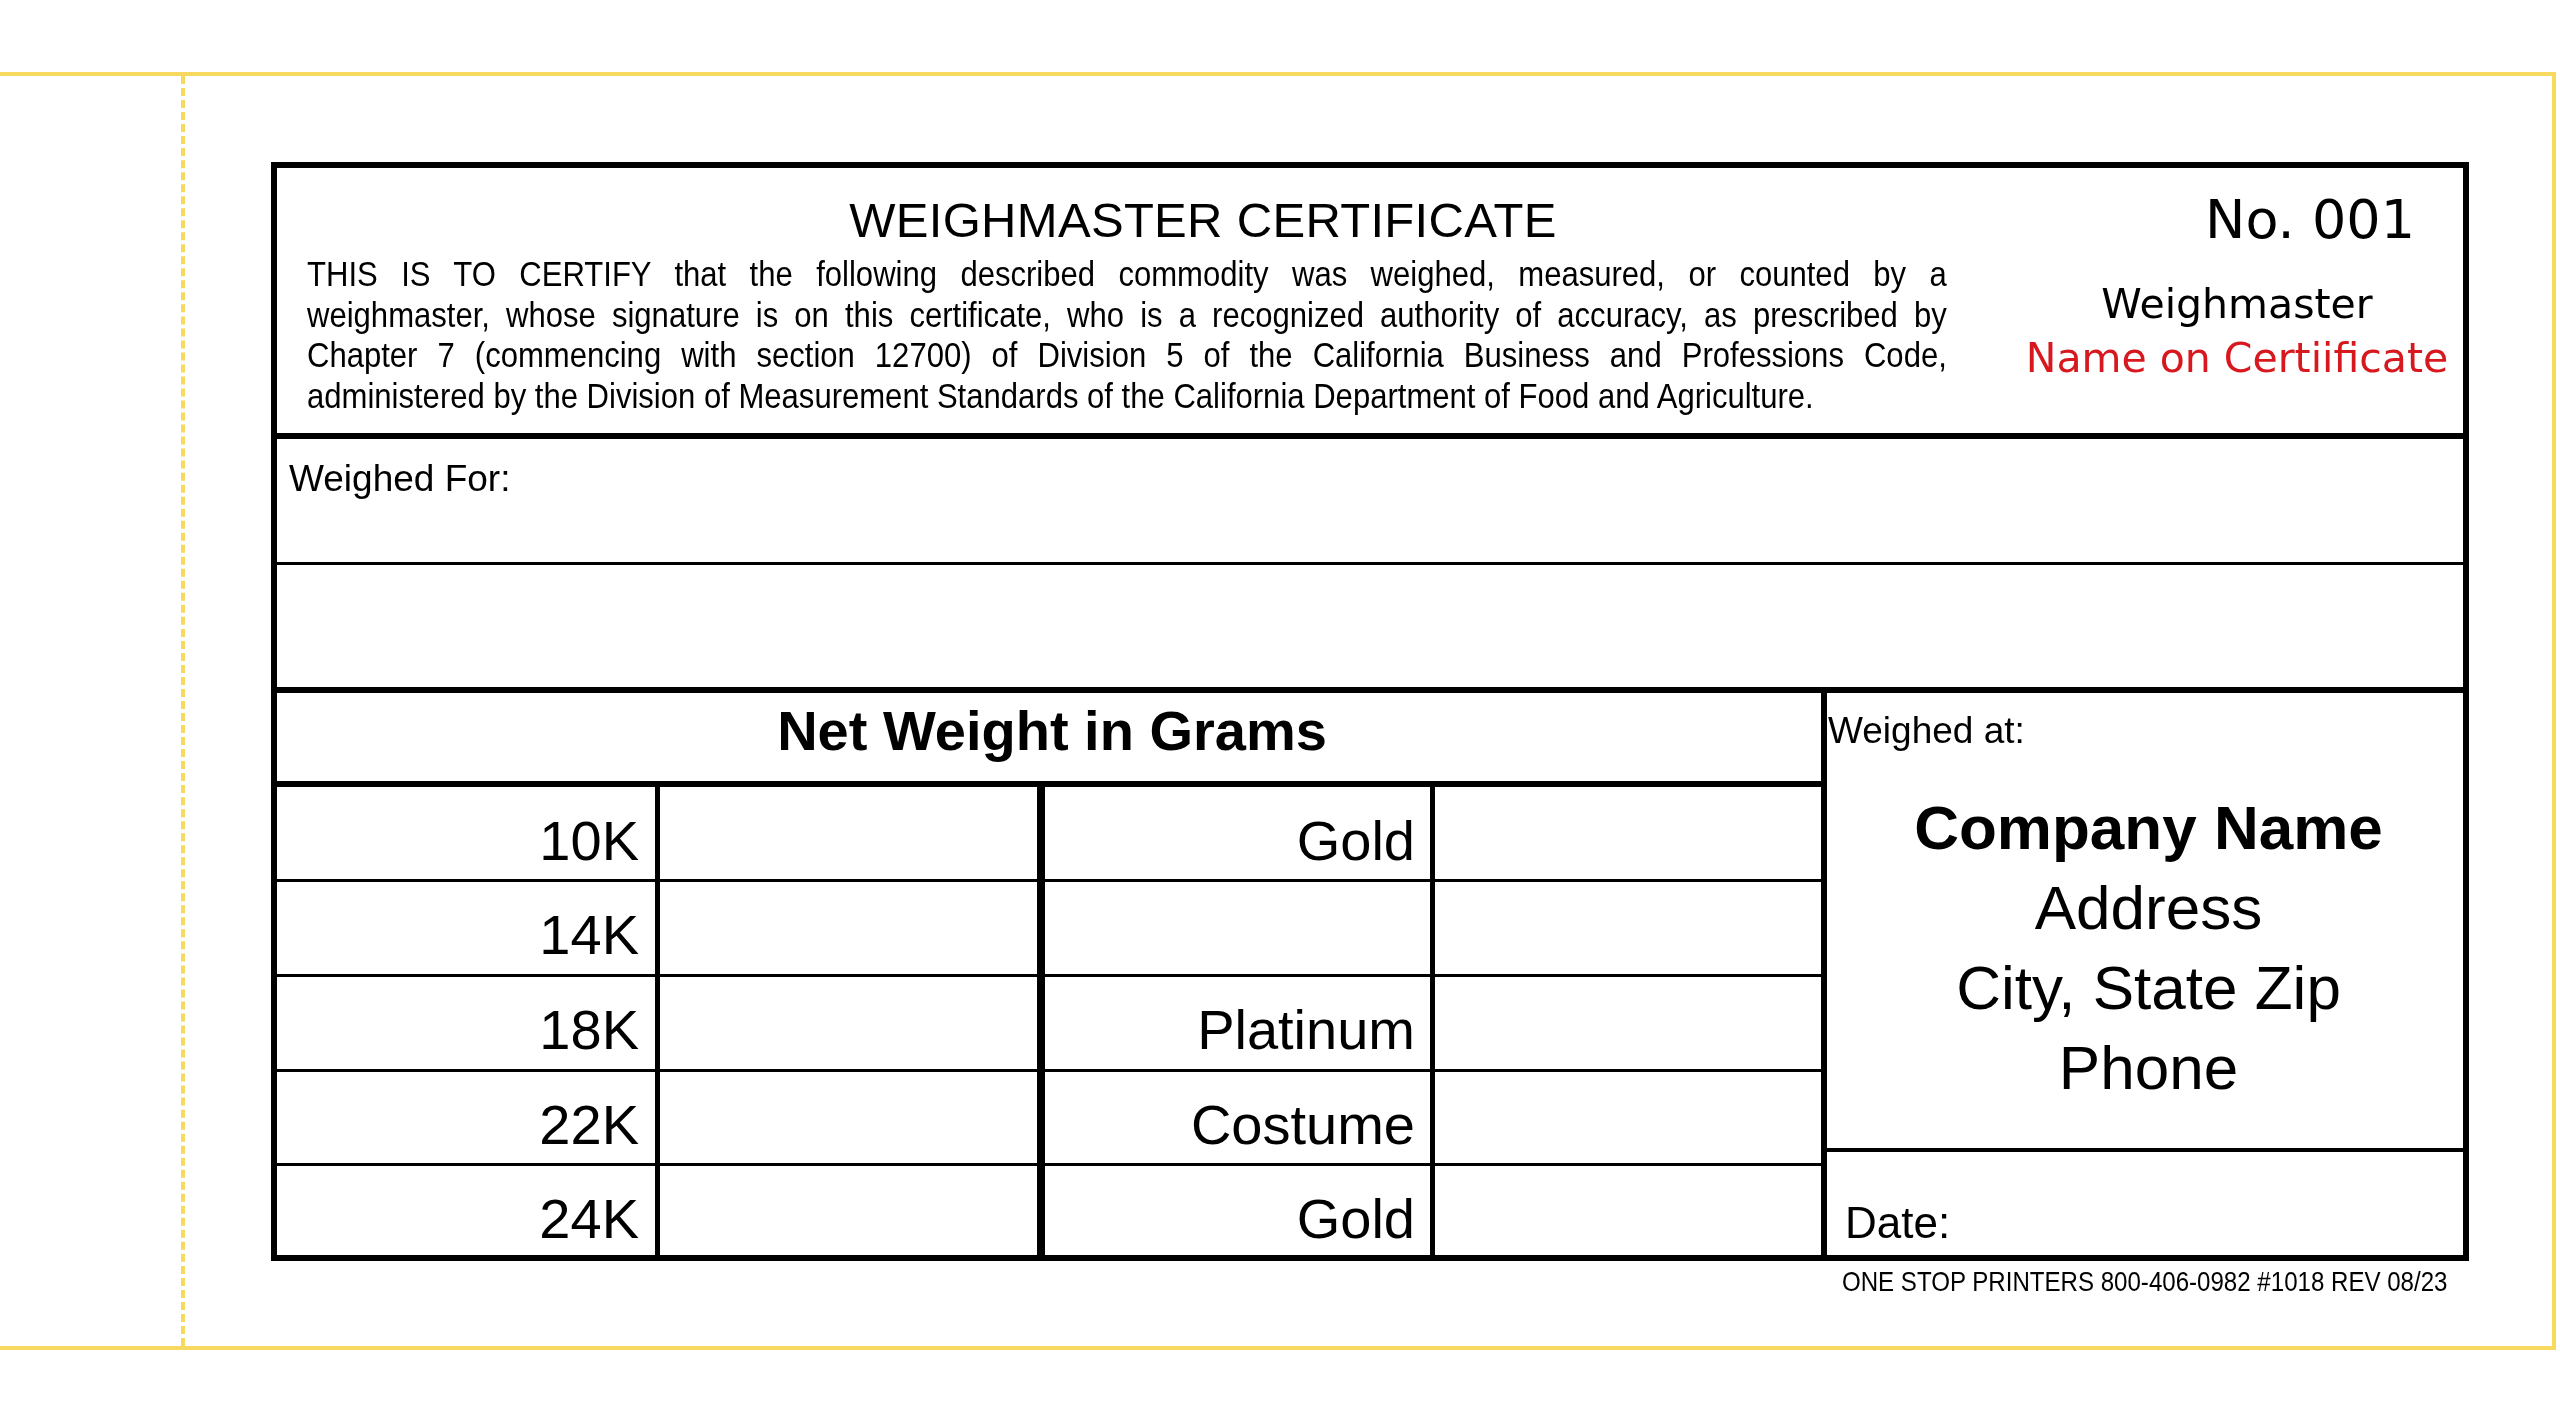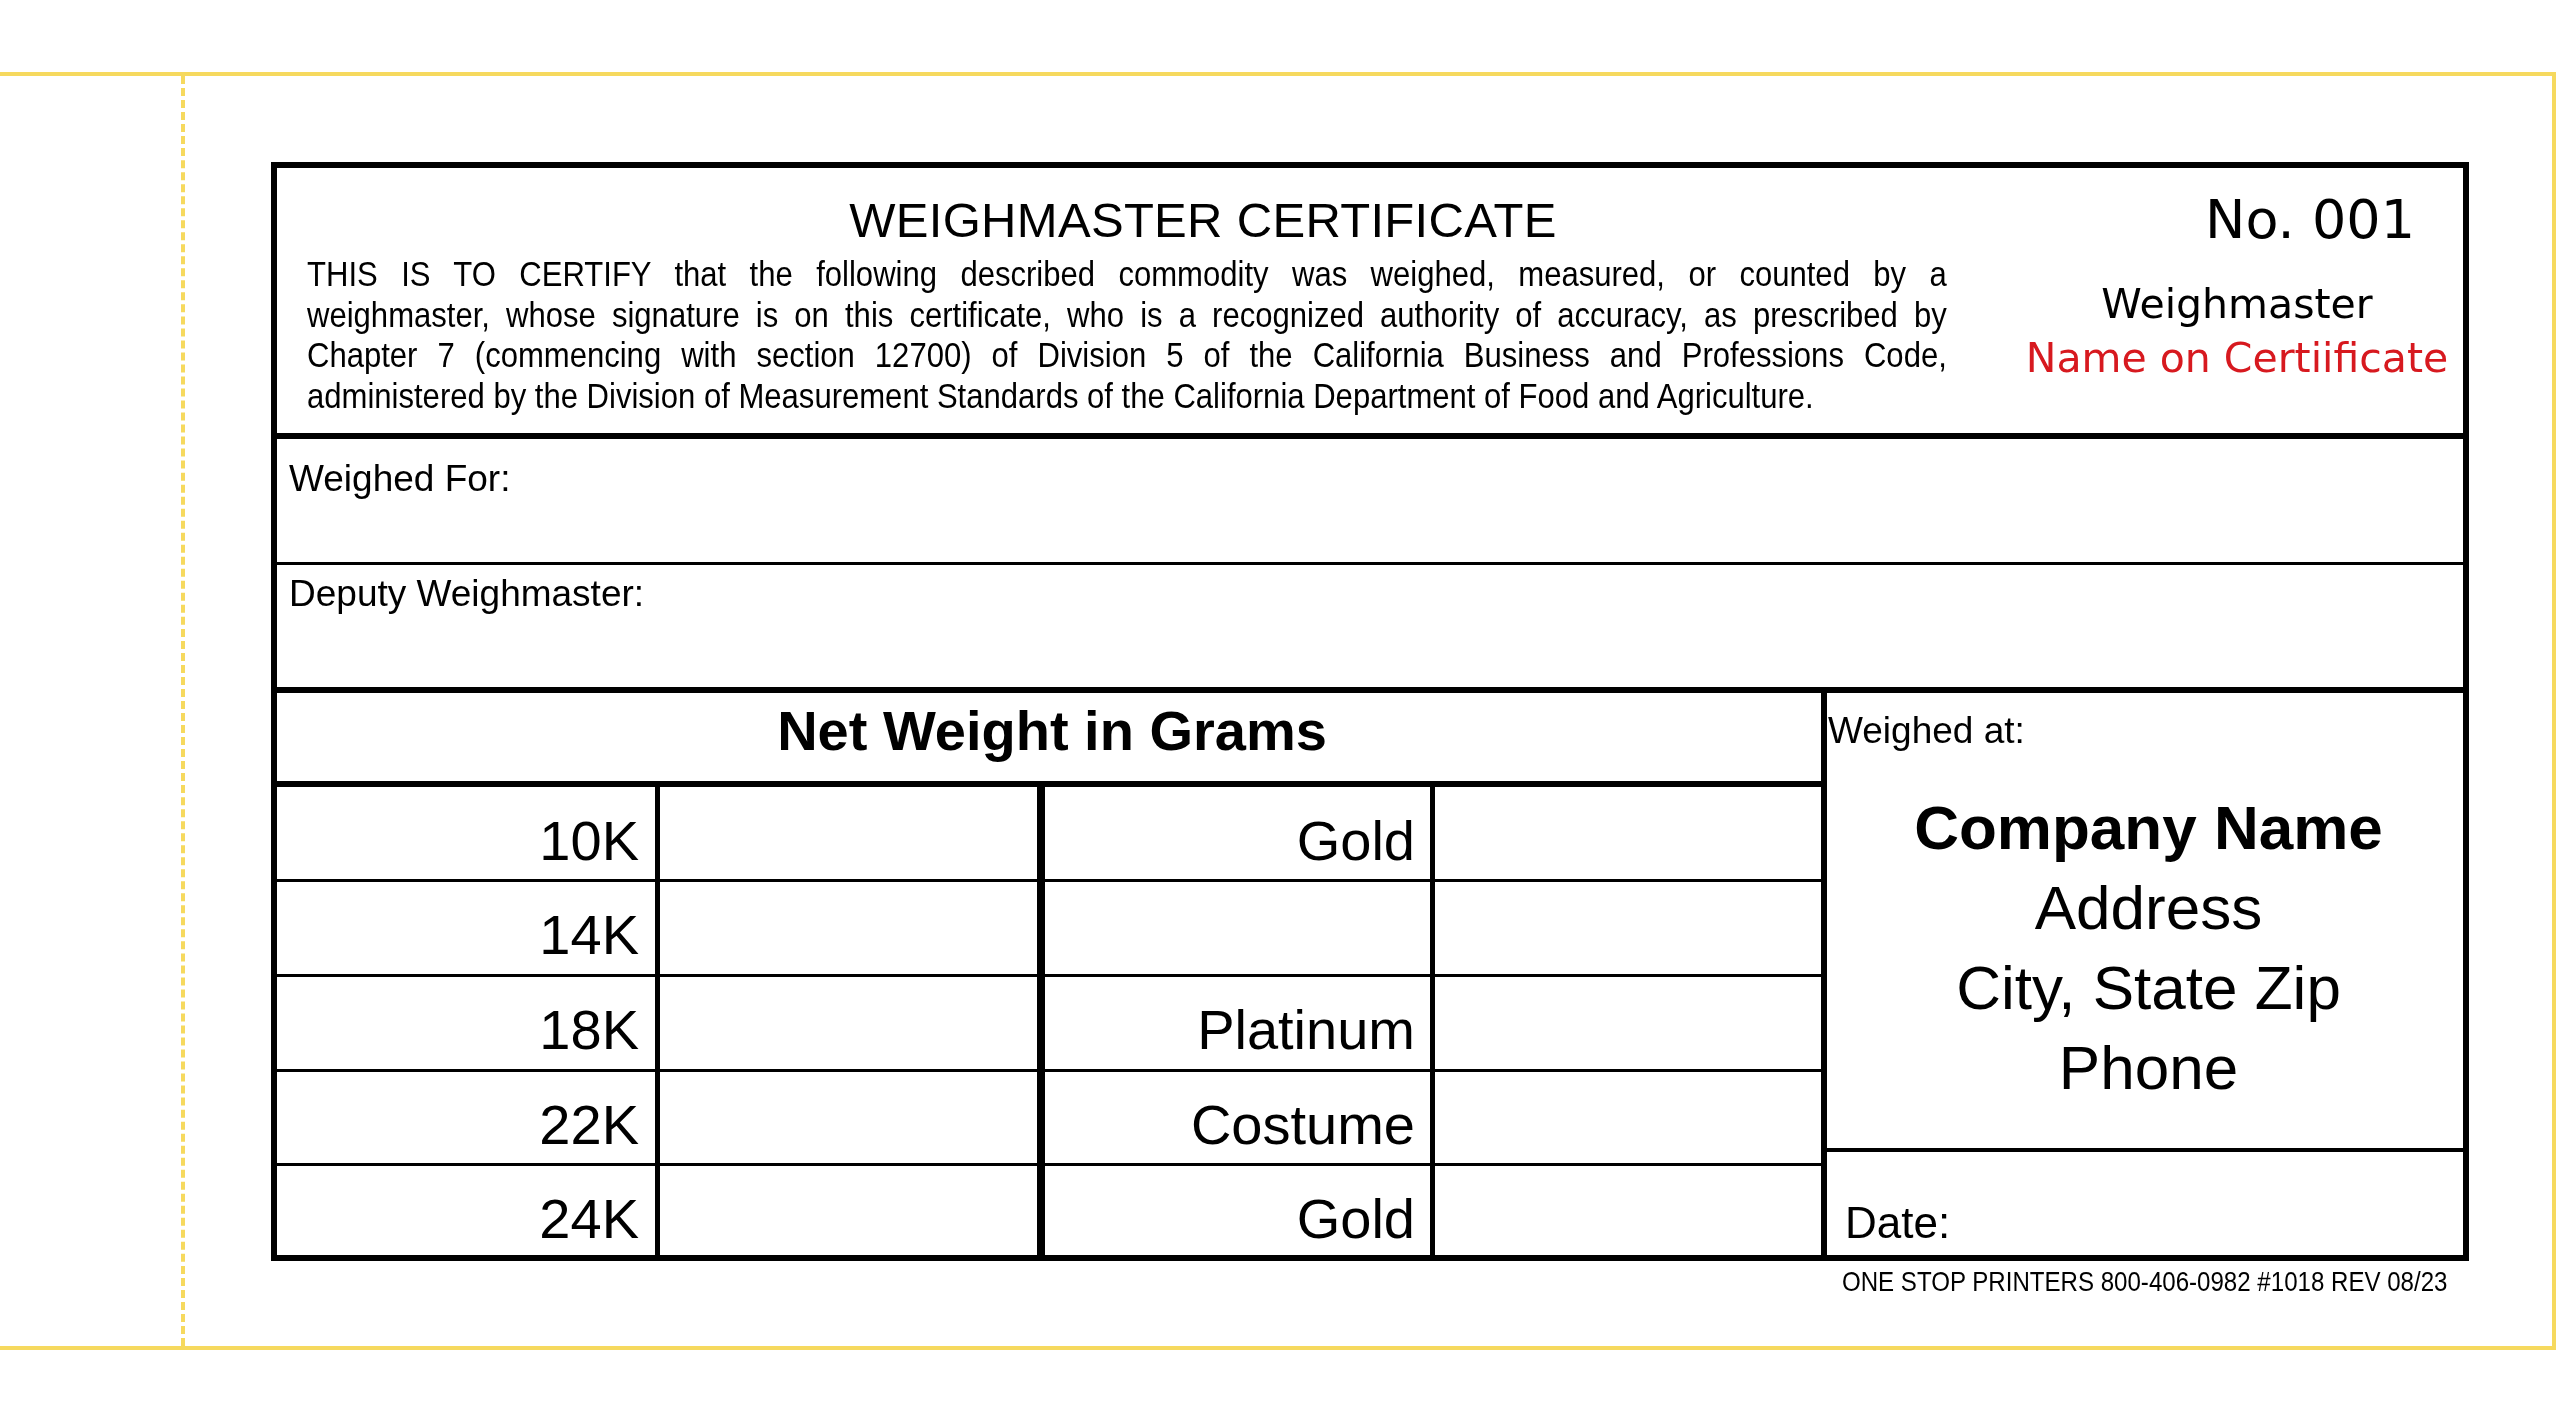--- a/index.html
+++ b/index.html
@@ -44,21 +44,20 @@
   <div class="certno">No. 001</div>
   <div class="wm-label">Weighmaster</div>
   <div class="wm-name">Name on Certiificate</div>
 
   <div class="hline" style="left:0;right:0;top:265px;height:6px"></div>
 
   <div class="label" style="left:12px;top:290px">Weighed For:</div>
   <div class="abs" style="left:0;right:0;top:271px;height:123px"></div>
   <div class="hline" style="left:0;right:0;top:394px;height:3px"></div>
 
-  <div class="label" style="left:12px;top:405px">Deputy Weighmaster:</div>
   <div class="abs" style="left:0;right:0;top:397px;height:122px"></div>
   <div class="hline" style="left:0;right:0;top:519px;height:6px"></div>
 
   <div class="net-title">Net Weight in Grams</div>
   <div class="hline" style="left:0;width:1550px;top:613px;height:6px"></div>
 
   <div class="hline" style="left:0;width:1550px;top:711px;height:3px"></div>
   <div class="hline" style="left:0;width:1550px;top:806px;height:3px"></div>
   <div class="hline" style="left:0;width:1550px;top:901px;height:3px"></div>
   <div class="hline" style="left:0;width:1550px;top:995px;height:3px"></div>

